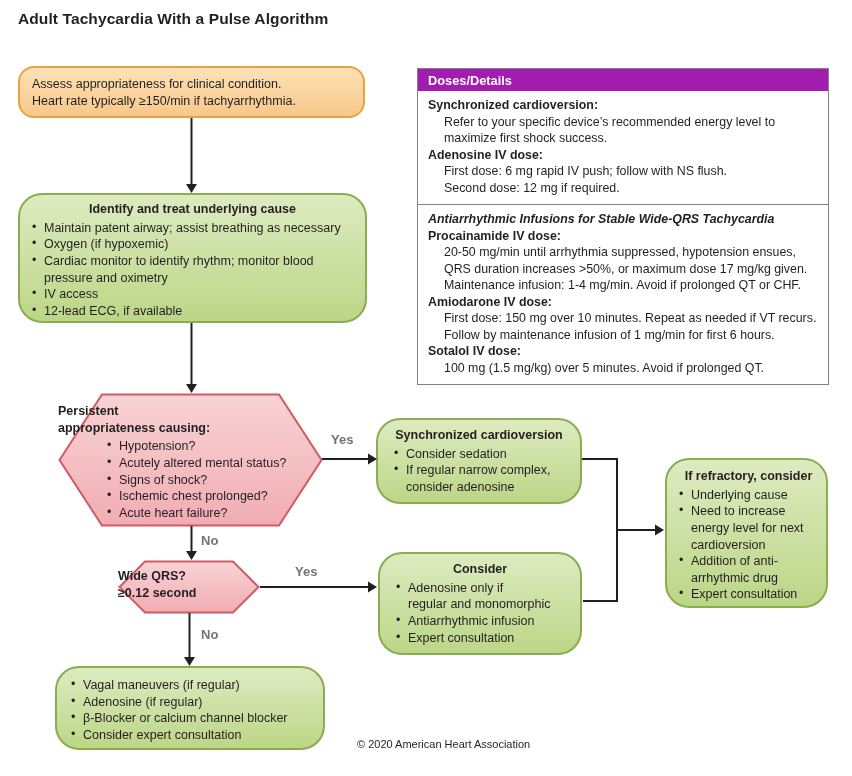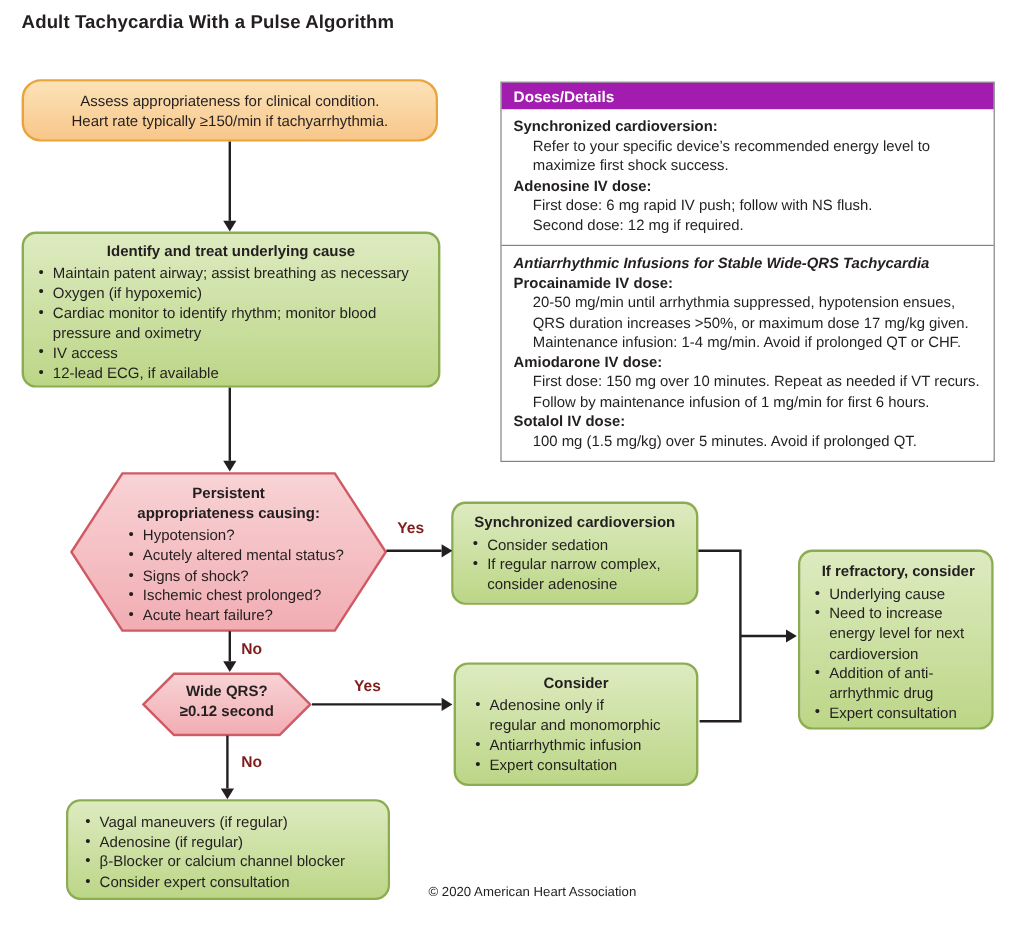--- a/index.html
+++ b/index.html
@@ -2,26 +2,26 @@
 <html><head>
 <meta charset="utf-8">
 <style>
   * { margin:0; padding:0; box-sizing:border-box; }
   html,body { background:#ffffff; }
   body { font-family:"Liberation Sans", sans-serif; color:#231F20; }
   #canvas { position:relative; width:852px; height:776px; background:#ffffff; overflow:hidden; }
 
   .page-title { position:absolute; left:18px; top:10px; font-size:15.5px; font-weight:bold; letter-spacing:.1px; }
 
-  .flow-box { position:absolute; border-radius:12px; border:2px solid #8BAC50; z-index:2;
+  .flow-box { position:absolute; border-radius:24px; border:2px solid #8BAC50; z-index:2;
               background:linear-gradient(180deg,#DDEBC0 0%, #BCD687 100%); font-size:12.5px; line-height:1.33; }
   .flow-box.orange { border-color:#E8A33D; border-radius:16px;
               background:linear-gradient(180deg,#FCE2B7 0%, #F8C78A 100%); }
   .box-title { font-weight:bold; text-align:center; margin-bottom:2px; }
-  .box-center { text-align:center; white-space:pre-line; }
+  .box-center { text-align:left; white-space:pre-line; }
   .bullets { list-style:none; }
   .bullets li { position:relative; padding-left:14px; white-space:pre-line; }
   .bullets li::before { content:"•"; position:absolute; left:2px; top:-1px; }
 
   
   .hex-wrap { position:absolute; z-index:2; }
   .hex-wrap svg { position:absolute; left:0; top:0; }
   .hex-content { position:absolute; inset:0; z-index:2; font-size:12.5px; line-height:1.33; }
 
   
@@ -29,21 +29,21 @@
   .dd-header { background:#a21caf; color:#ffffff; font-weight:bold; font-size:12.8px; padding:4px 10px 3px 10px; }
   .dd-section { padding:6px 10px 8px 10px; font-size:12.4px; line-height:1.33; }
   .dd-section + .dd-section { border-top:1px solid #808285; }
   .dd-label { font-weight:bold; }
   .dd-body { white-space:pre-line;margin-left:16px; }
   .dd-italic { font-weight:bold; font-style:italic; }
 
   
   #connectors { position:absolute; left:0; top:0; z-index:3; pointer-events:none; }
 
-  .branch-label { position:absolute; z-index:4; color:#7f1d1d; font-weight:bold; font-size:13px; }
+  .branch-label { position:absolute; z-index:4; color:#737373; font-weight:bold; font-size:13px; }
 
   .footer-note { position:absolute; left:357px; top:738px; font-size:11px; color:#231F20; }
 </style>
 </head>
 <body>
 
 <div id="canvas">
 
   <div class="page-title">Adult Tachycardia With a Pulse Algorithm</div>
 

